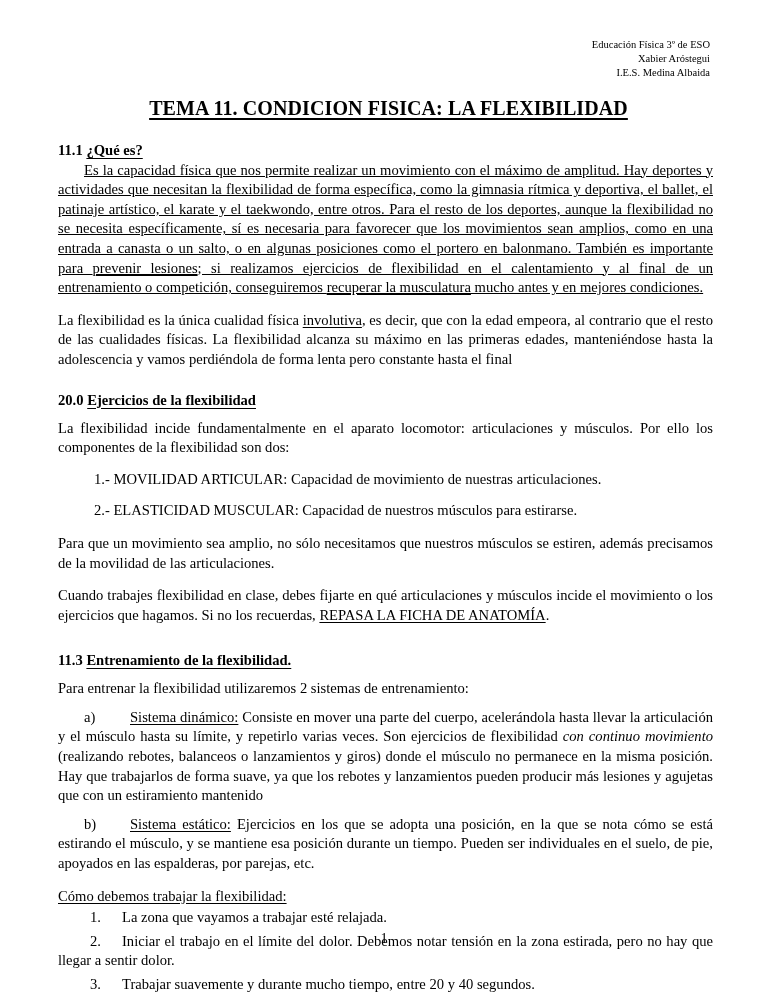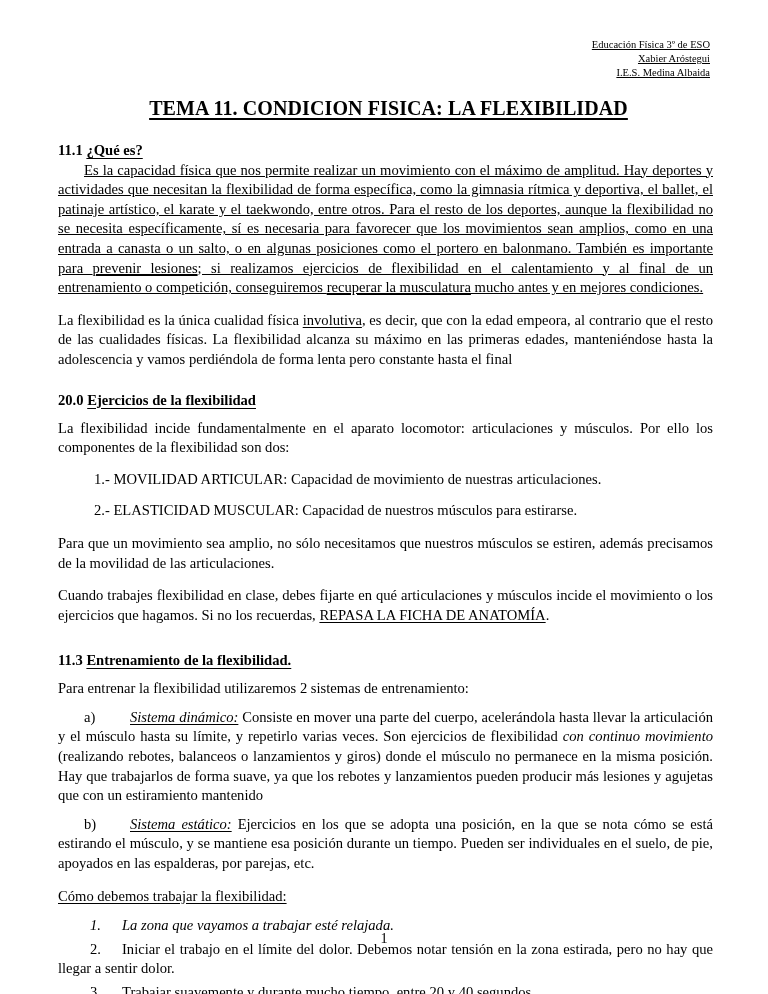--- a/index.html
+++ b/index.html
@@ -23,21 +23,20 @@
     padding: 38px 55px 0 58px;
   }
 
   
   .doc-header {
     text-align: right;
     font-size: 10.5px;
     line-height: 14.2px;
     margin: 0 0 0 0;
     padding-right: 3px;
-    text-decoration: underline;
   }
   .doc-header div { white-space: nowrap; }
 
   
   .doc-title {
     text-align: center;
     font-weight: bold;
     font-size: 20px;
     letter-spacing: 0.1px;
     margin: 16px 0 0 0;
@@ -95,26 +94,26 @@
 
   
   p.item-num {
     font-size: 14.6px;
     line-height: 19.6px;
     margin: 4px 0 0 0;
     text-align: justify;
     text-indent: 32px;
   }
   p.item-num .mark { display: inline-block; width: 32px; text-indent: 0; }
-  p.item-num.first { margin-top: 10px; font-style: italic; }
+  p.item-num.first { margin-top: 2px; }
 
   
   .u  { text-decoration: underline; text-underline-offset: 2.2px; }
   .i  { font-style: italic; }
-  .iu { font-style: italic; text-decoration: underline; text-underline-offset: 2.2px; }
+  .iu { text-decoration: underline; text-underline-offset: 2.2px; }
 
   
   .page-number {
     position: absolute;
     left: 0;
     right: 0;
     top: 930px;
     text-align: center;
     font-size: 14.2px;
   }

